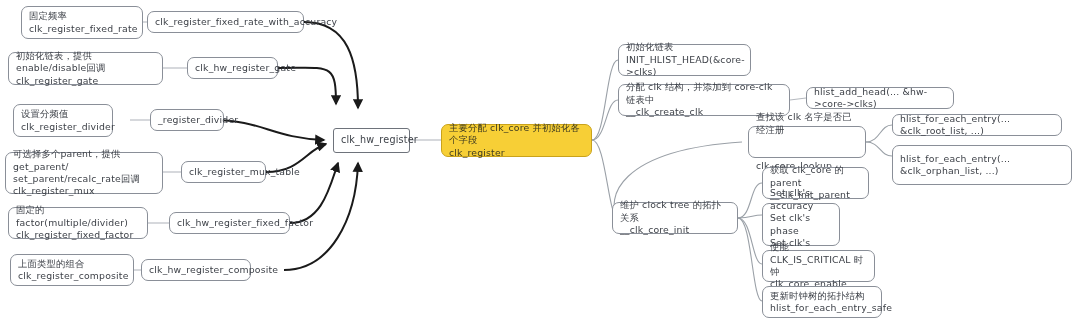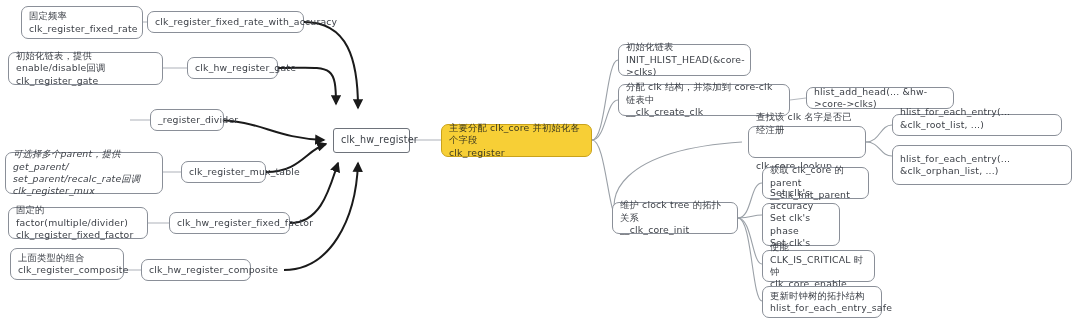--- a/index.html
+++ b/index.html
@@ -105,33 +105,37 @@
   <div class="node plain" style="left:21px;top:6px;width:122px;height:33px;">
     <span>固定频率</span>
     <span>clk_register_fixed_rate</span>
   </div>
 
   <div class="node plain" style="left:8px;top:52px;width:155px;height:33px;">
     <span>初始化链表，提供enable/disable回调</span>
     <span>clk_register_gate</span>
   </div>
 
-
-  <div class="node plain" style="left:5px;top:152px;width:158px;height:42px;font-style:italic;">
+  <div class="node plain" style="left:13px;top:104px;width:100px;height:33px;">
+    <span>设置分频值</span>
+    <span>clk_register_divider</span>
+  </div>
+
+  <div class="node plain" style="left:5px;top:152px;width:158px;height:42px;">
     <span>可选择多个parent，提供get_parent/
 set_parent/recalc_rate回调</span>
     <span>clk_register_mux</span>
   </div>
 
   <div class="node plain" style="left:8px;top:207px;width:140px;height:32px;">
     <span>固定的factor(multiple/divider)</span>
     <span>clk_register_fixed_factor</span>
   </div>
 
-  <div class="node plain" style="left:10px;top:248px;width:114px;height:32px;">
+  <div class="node plain" style="left:10px;top:254px;width:124px;height:32px;">
     <span>上面类型的组合</span>
     <span>clk_register_composite</span>
   </div>
 
   <div class="node plain" style="left:147px;top:11px;width:157px;height:22px;">
     <span>clk_register_fixed_rate_with_accuracy</span>
   </div>
 
   <div class="node plain" style="left:187px;top:57px;width:91px;height:22px;">
     <span>clk_hw_register_gate</span>
@@ -179,21 +183,21 @@
 
   <div class="node plain" style="left:806px;top:87px;width:148px;height:22px;">
     <span>hlist_add_head(... &amp;hw-&gt;core-&gt;clks)</span>
   </div>
 
   <div class="node plain" style="left:748px;top:126px;width:118px;height:32px;gap:24px;">
     <span>查找该 clk 名字是否已经注册</span>
     <span>clk_core_lookup</span>
   </div>
 
-  <div class="node plain" style="left:892px;top:114px;width:170px;height:22px;justify-content:flex-end;">
+  <div class="node plain" style="left:892px;top:114px;width:170px;height:22px;">
     <span>hlist_for_each_entry(... &amp;clk_root_list, ...)</span>
   </div>
 
   <div class="node plain" style="left:892px;top:145px;width:180px;height:40px;">
     <span>hlist_for_each_entry(... &amp;clk_orphan_list, ...)</span>
   </div>
 
   <div class="node plain" style="left:762px;top:167px;width:107px;height:32px;">
     <span>获取 clk_core 的 parent</span>
     <span>__clk_init_parent</span>

